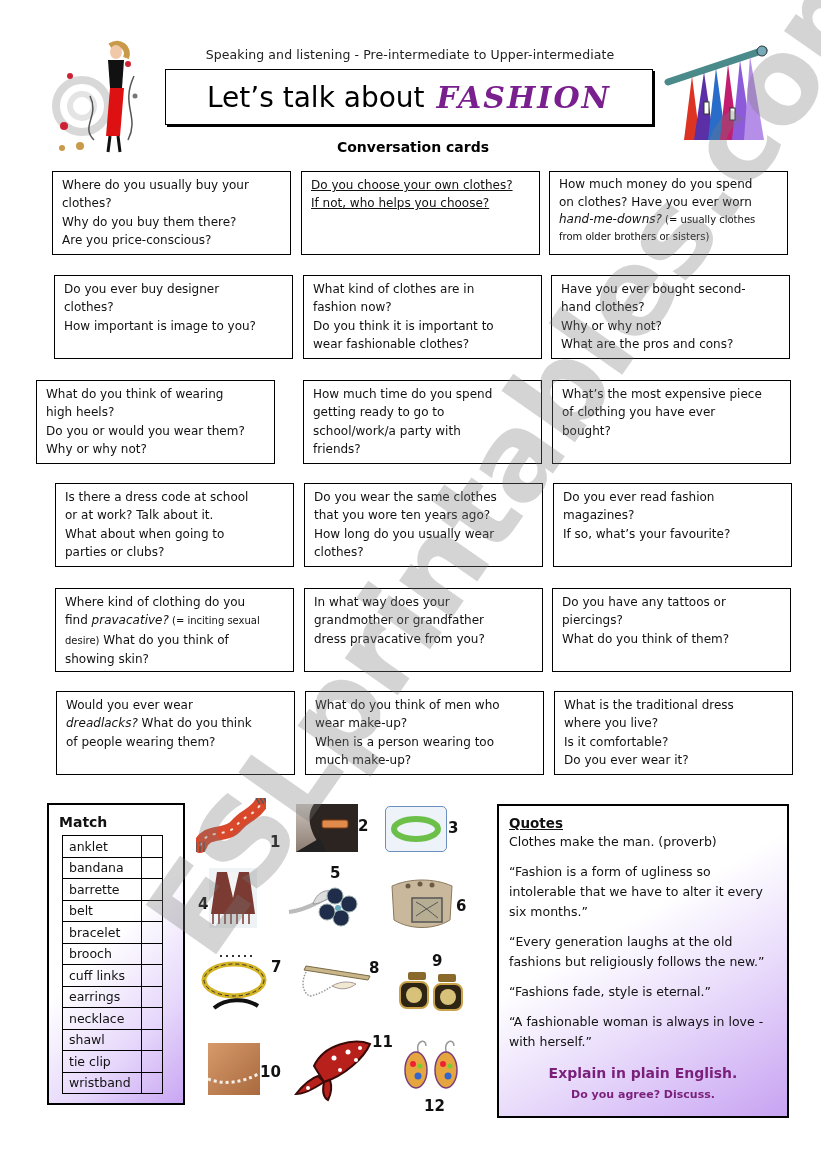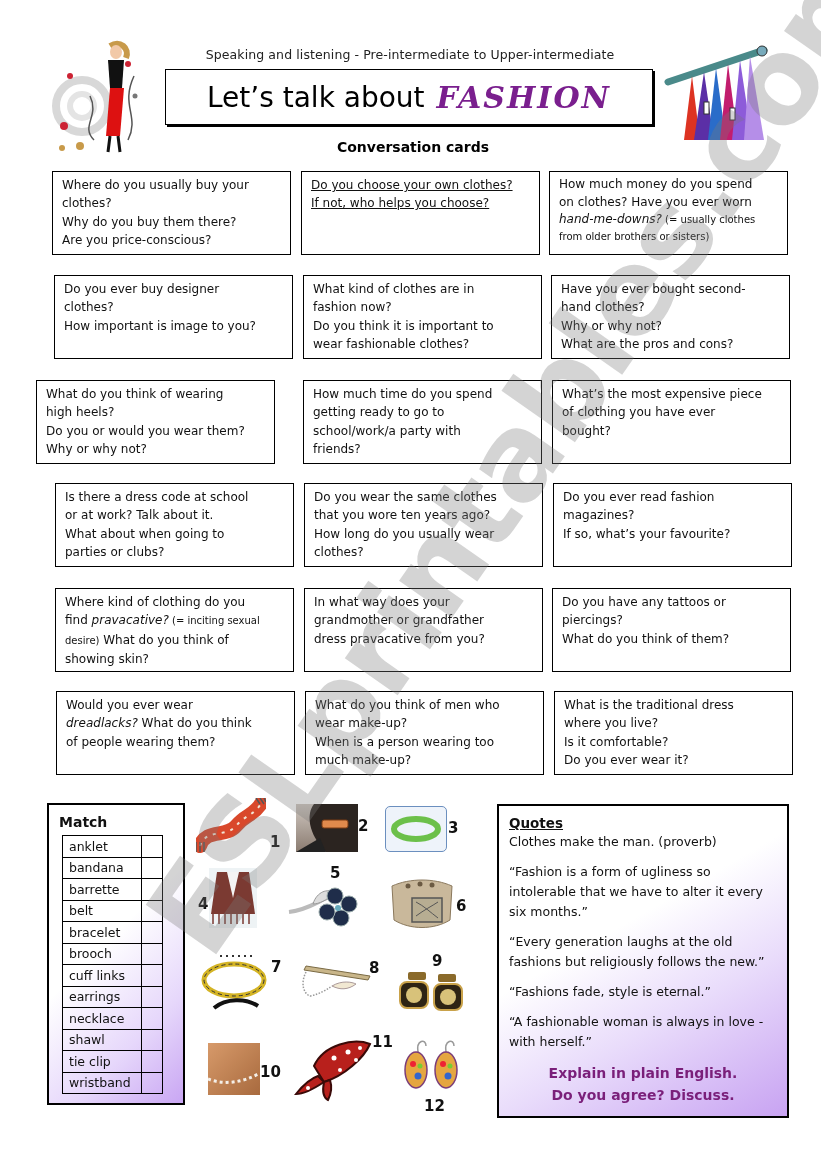--- a/index.html
+++ b/index.html
@@ -75,21 +75,21 @@
       padding: 8px 10px;
       font-size: 12.5px; line-height: 20px; color: #111;
     }
     .quotes .q-title { font-weight: bold; text-decoration: underline; font-size: 13.5px; line-height: 18px; }
     .quotes p { margin: 0 0 10px 0; }
     .quotes p.first { margin-bottom: 10px; }
     .quotes .prompt {
       text-align: center; color: #7a1f7a; font-weight: bold; font-size: 14px; line-height: 22px;
       margin-top: 2px;
     }
-    .quotes .prompt2 { text-align: center; color: #7a1f7a; font-weight: bold; font-size: 14px; line-height: 22px; }
+    .quotes .prompt2 { text-align: center; color: #7a1f7a; font-weight: bold; font-size: 11px; line-height: 22px; }
 
     
     .watermark {
       position: absolute; left: 60px; top: 540px; width: 800px;
       font-family: "DejaVu Sans", sans-serif; font-weight: bold; font-size: 118px;
       color: rgba(120,120,120,0.32); transform: rotate(-55deg); transform-origin: 0 0;
       white-space: nowrap; pointer-events: none; letter-spacing: -2px;
       left: 120px; top: 900px;
     }
   </style>

